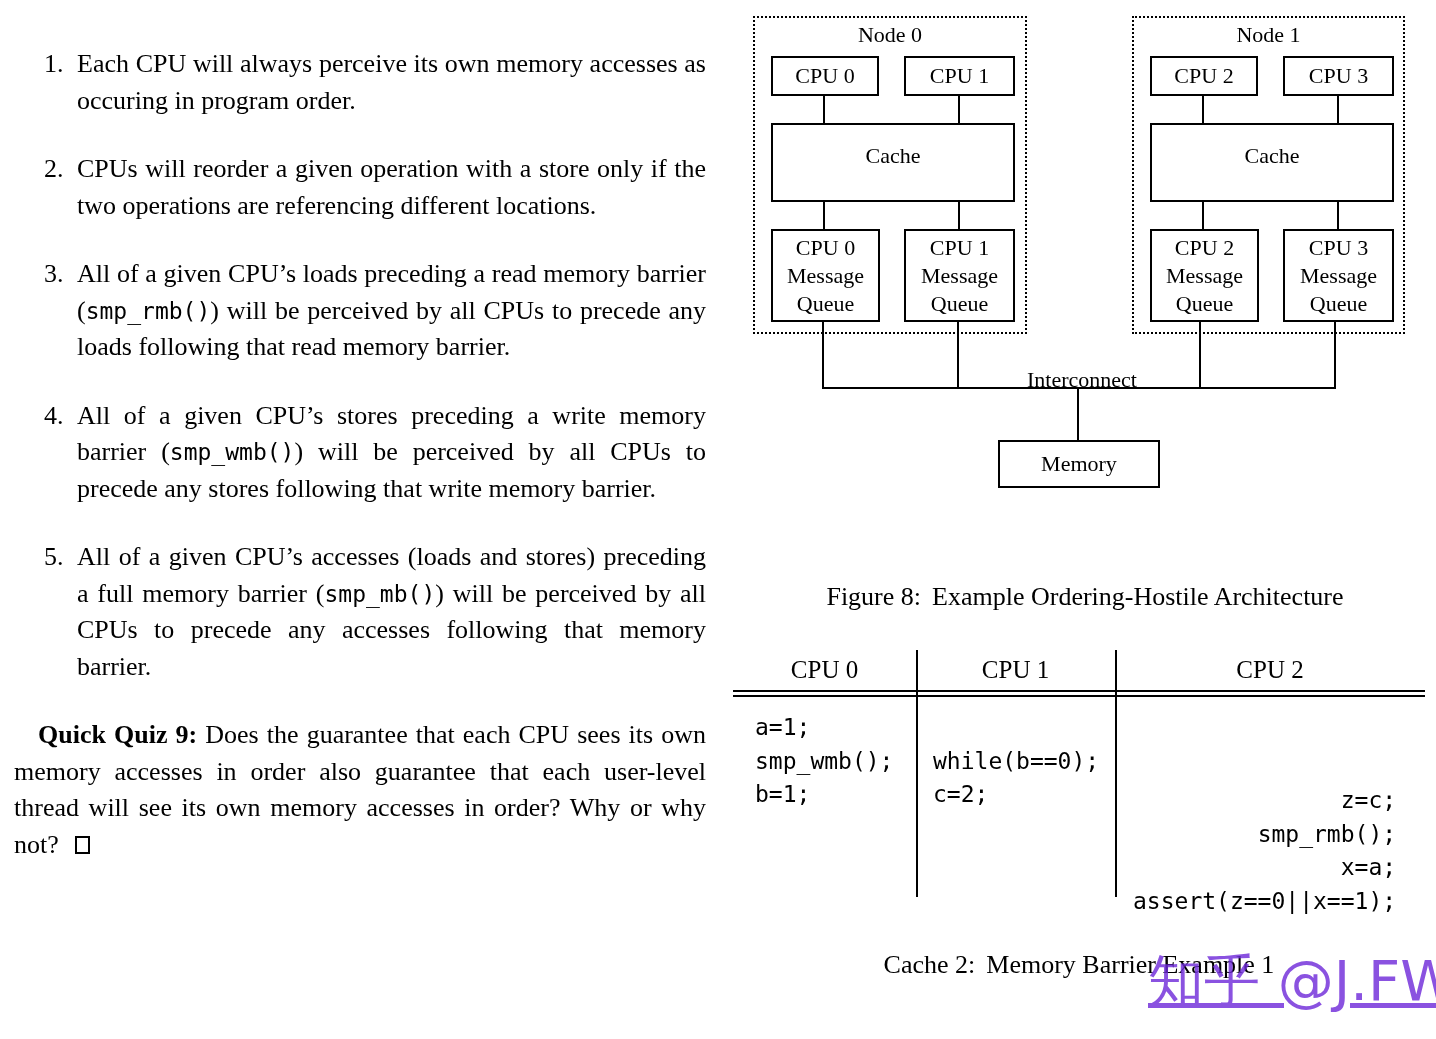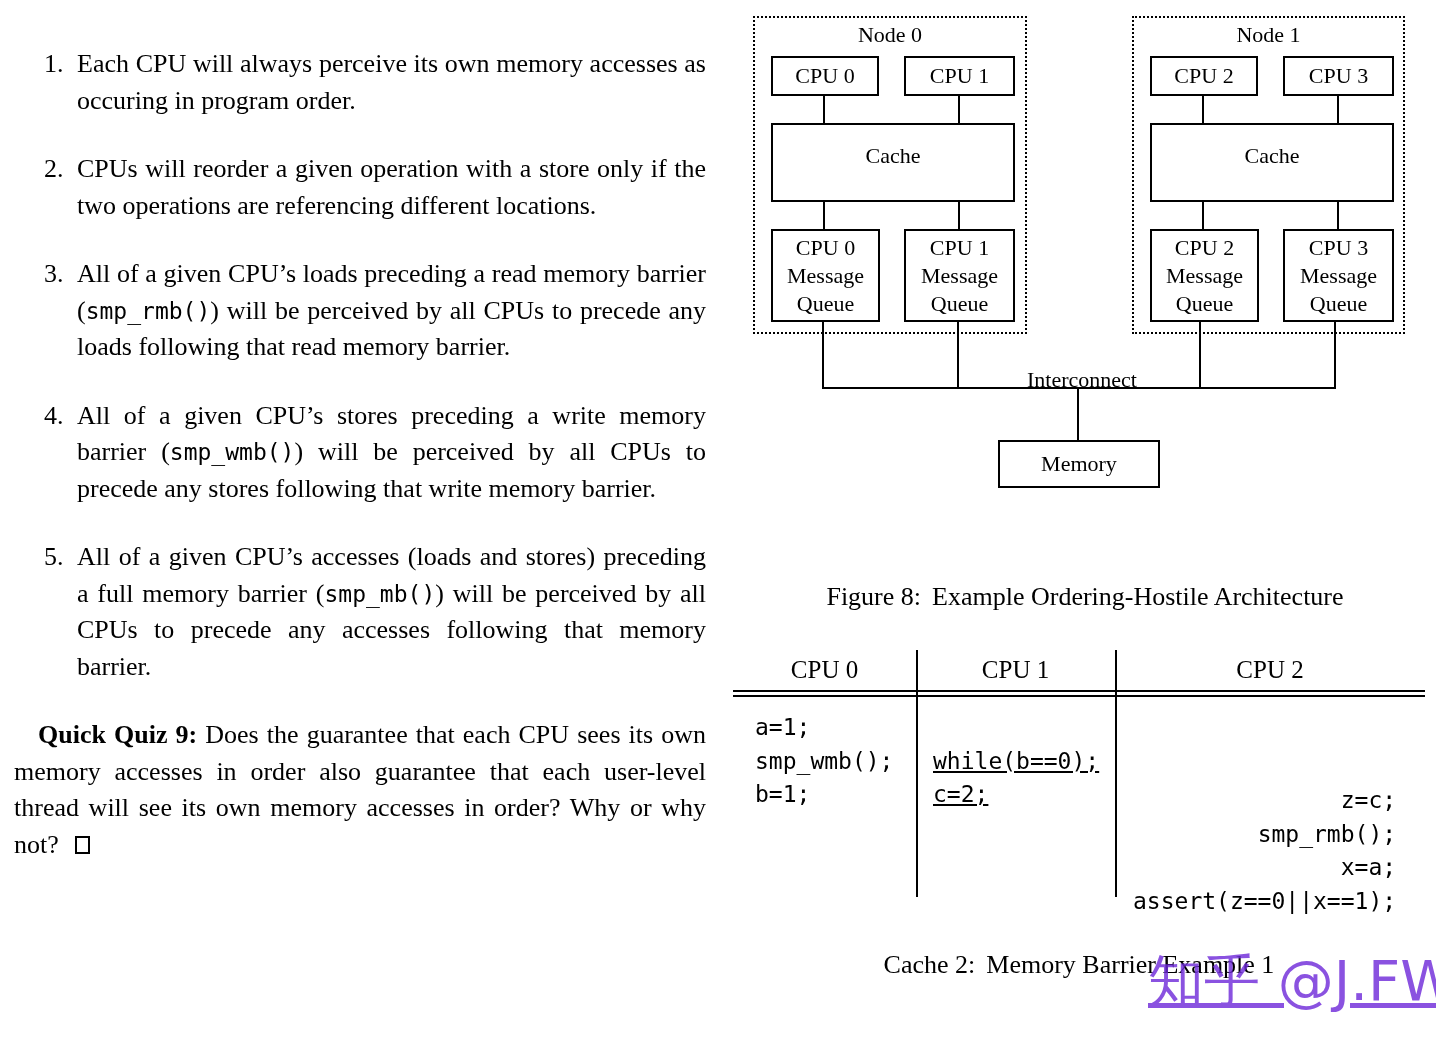--- a/index.html
+++ b/index.html
@@ -62,21 +62,21 @@
   .th:nth-of-type(1) { left:0;     width:183px; }
   .th:nth-of-type(2) { left:183px; width:199px; }
   .th:nth-of-type(3) { left:382px; width:310px; }
   .t-vsep { position:absolute; width:2px; top:0; height:247px; background:#000; }
   #t-vsep-1 { left:183px; } #t-vsep-2 { left:382px; }
   .t-rule { position:absolute; left:0; width:692px; height:2px; background:#000; }
   #t-rule-a { top:40px; } #t-rule-b { top:45px; }
   .tcol { position:absolute; font-family:"DejaVu Sans Mono","Liberation Mono",monospace;
     font-size:23px;margin-top:8px; }
   #tcol-0 { left:22px;  top:53px; }
-  #tcol-1 { left:200px; top:53px;text-decoration:underline; }
+  #tcol-1 { left:200px; top:53px; }
   #tcol-2 { left:400px; top:59px;text-align:right; }
   .code-line { height:33.5px; line-height:33.5px; white-space:pre; }
   
   #watermark { position:absolute; left:1148px; top:944px; font-size:56px;
     font-family:"DejaVu Sans","Liberation Sans",sans-serif;
     color:#6d28d9; opacity:0.8; white-space:nowrap;text-decoration:underline; }
 </style>
 </head>
 <body>
 

